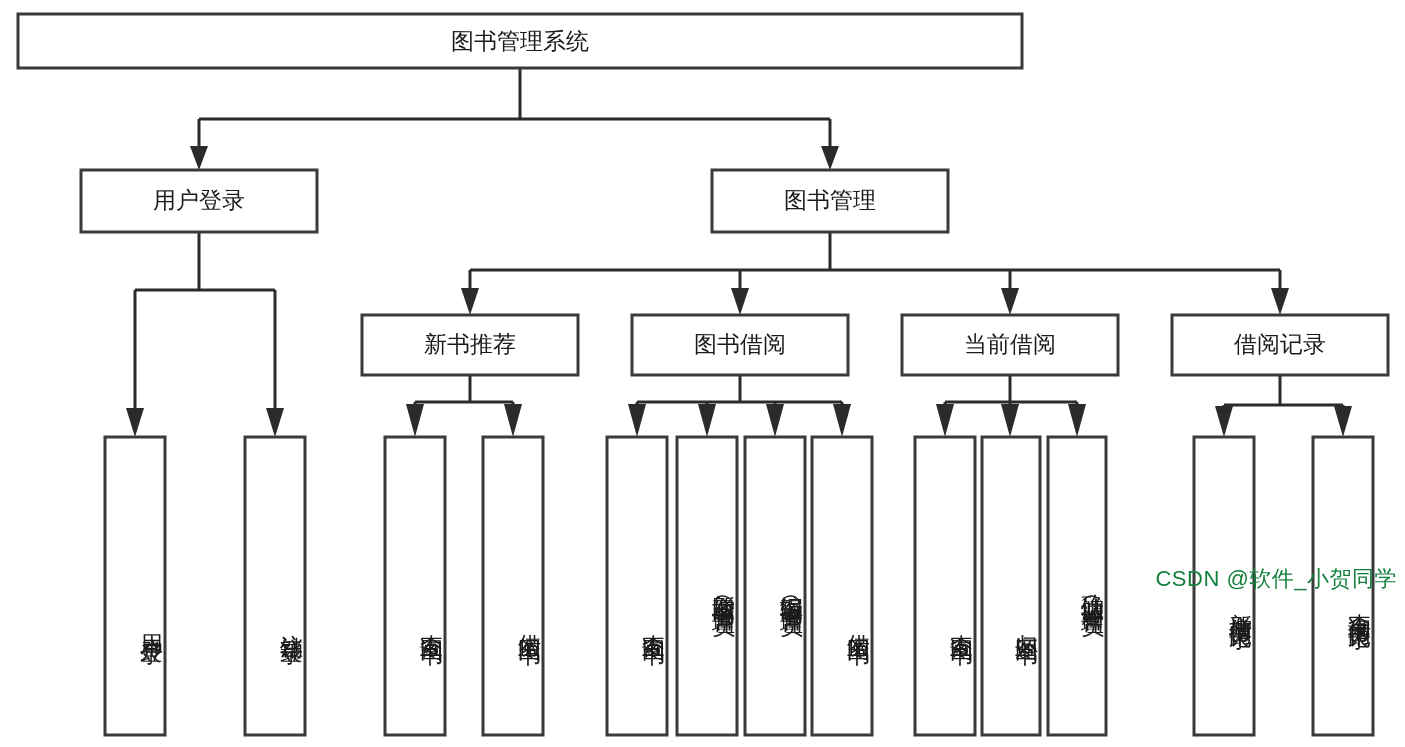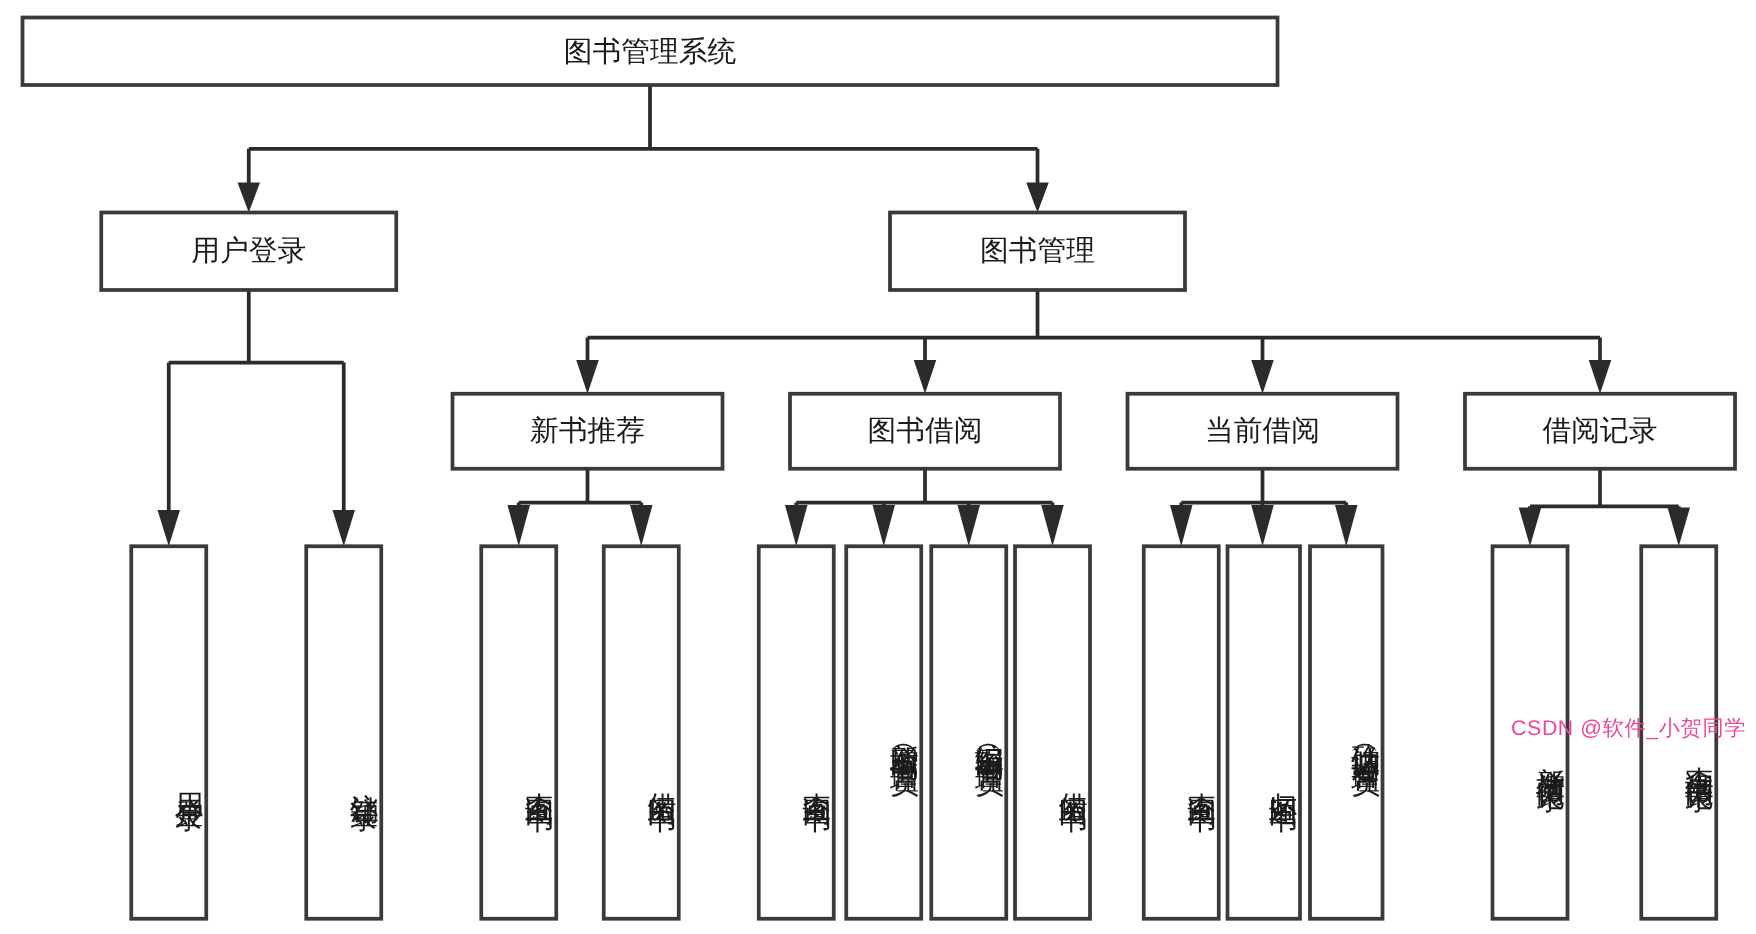--- a/index.html
+++ b/index.html
@@ -61,22 +61,22 @@
     align-items: flex-start;
     justify-content: center;
     white-space: nowrap;
     pointer-events: none;
   }
   .watermark {
     position: absolute;
     right: 8px;
     bottom: 6px;
     font-family: "Liberation Sans", "DejaVu Sans", sans-serif;
-    font-size: 17px;
-    color: #ec4899;
+    font-size: 22px;
+    color: #15803d;
     letter-spacing: 0.5px;
     white-space: nowrap;
   }
 </style>
 </head>
 <body>
 
 <div id="diagram-root">
 
   <svg class="diagram-canvas" viewBox="0 0 1405 747" xmlns="http://www.w3.org/2000/svg">

